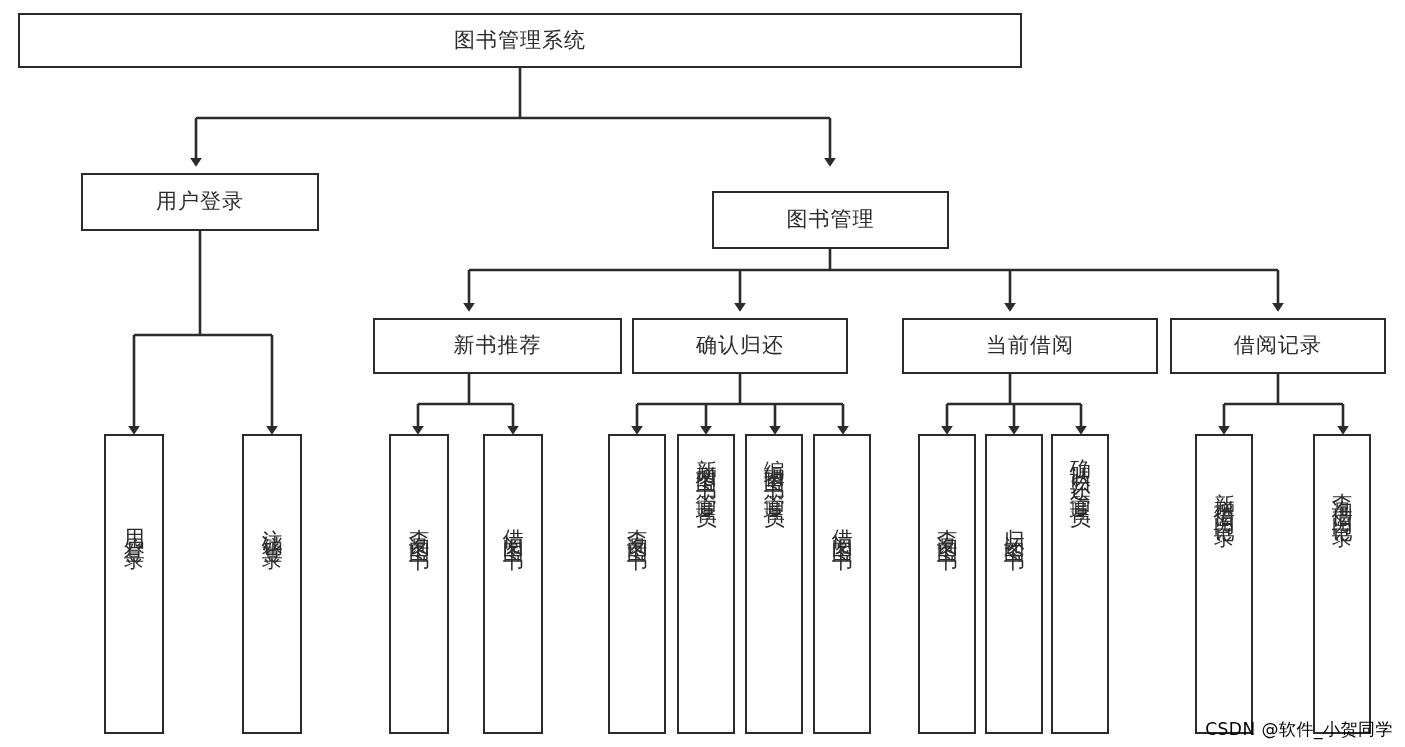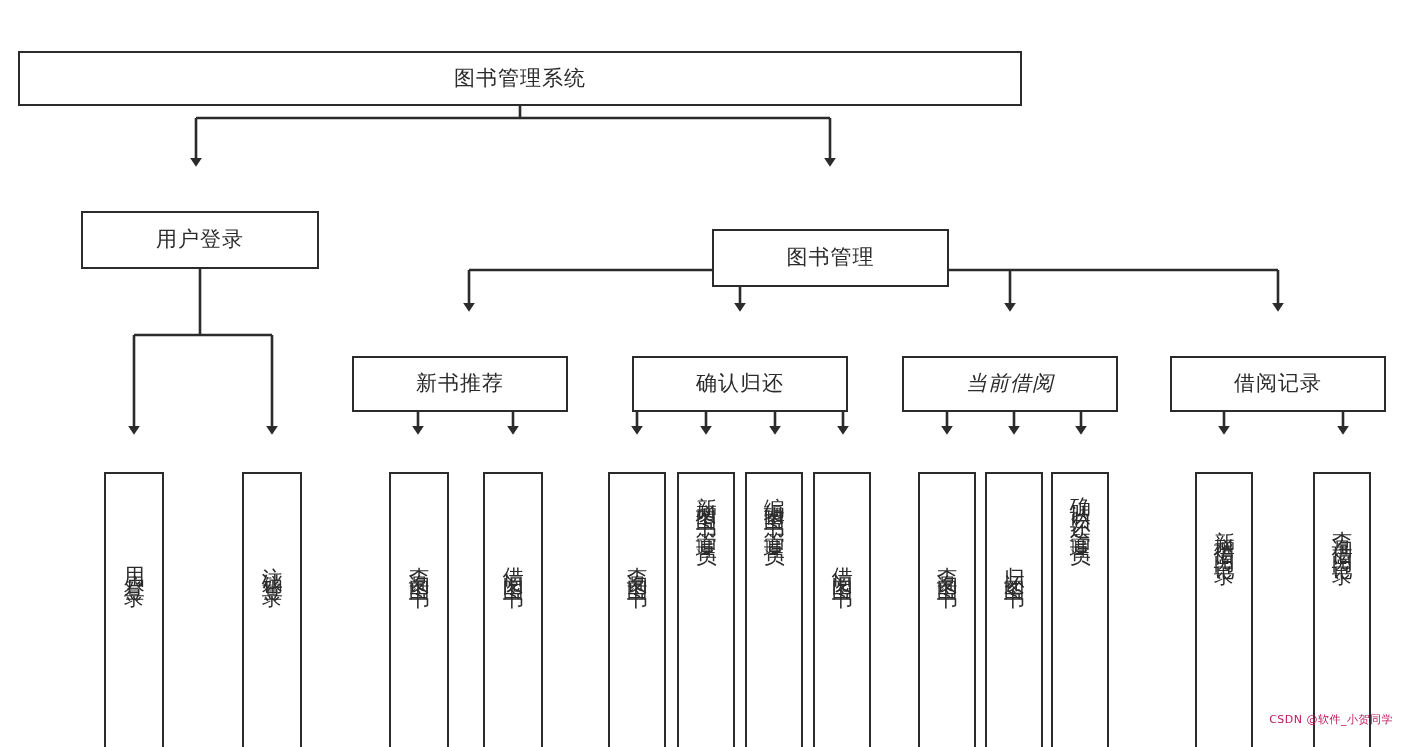--- a/index.html
+++ b/index.html
@@ -29,21 +29,20 @@
   .node {
     position: absolute;
     box-sizing: border-box;
     border: 2px solid #2b2b2b;
     background: #ffffff;
     display: flex;
     align-items: center;
     justify-content: center;
     color: #2b2b2b;
     z-index: 2;
-    margin-top: 38px;
   }
   .node.horiz {
     font-size: 21px;
     letter-spacing: 1px;
     line-height: 1.2;
     white-space: nowrap;
   }
   .node.vert {
     align-items: flex-start;
     justify-content: center;
@@ -55,23 +54,23 @@
     font-size: 21px;
     line-height: 1.25;
     letter-spacing: 7px;
     white-space: nowrap;
     color: #2b2b2b;
     display: block;
   }
   .watermark {
     position: absolute;
     right: 12px;
-    bottom: 20px;
-    font-size: 11px;
-    color: #be185d;
+    bottom: 6px;
+    font-size: 17px;
+    color: #000000;
     z-index: 5;
     white-space: nowrap;
     letter-spacing: 0.5px;
   }
 </style>
 </head>
 <body>
 
 <div id="canvas">
 
@@ -129,27 +128,27 @@
     <span>图书管理系统</span>
   </div>
 
   <div class="node horiz" style="left:81px; top:173px; width:238px; height:58px;">
     <span>用户登录</span>
   </div>
   <div class="node horiz" style="left:712px; top:191px; width:237px; height:58px;">
     <span>图书管理</span>
   </div>
 
-  <div class="node horiz" style="left:352px; top:318px; width:216px; height:56px;">
+  <div class="node horiz" style="left:373px; top:318px; width:249px; height:56px;">
     <span>新书推荐</span>
   </div>
   <div class="node horiz" style="left:632px; top:318px; width:216px; height:56px;">
     <span>确认归还</span>
   </div>
-  <div class="node horiz" style="left:902px; top:318px; width:216px; height:56px;font-style:italic;">
+  <div class="node horiz" style="left:902px; top:318px; width:256px; height:56px;">
     <span>当前借阅</span>
   </div>
   <div class="node horiz" style="left:1170px; top:318px; width:216px; height:56px;align-items:center;">
     <span>借阅记录</span>
   </div>
 
   <div class="node vert" style="left:104px; top:434px; width:60px; height:300px; padding-top:76px;">
     <span class="vlabel">用户登录</span>
   </div>
 

